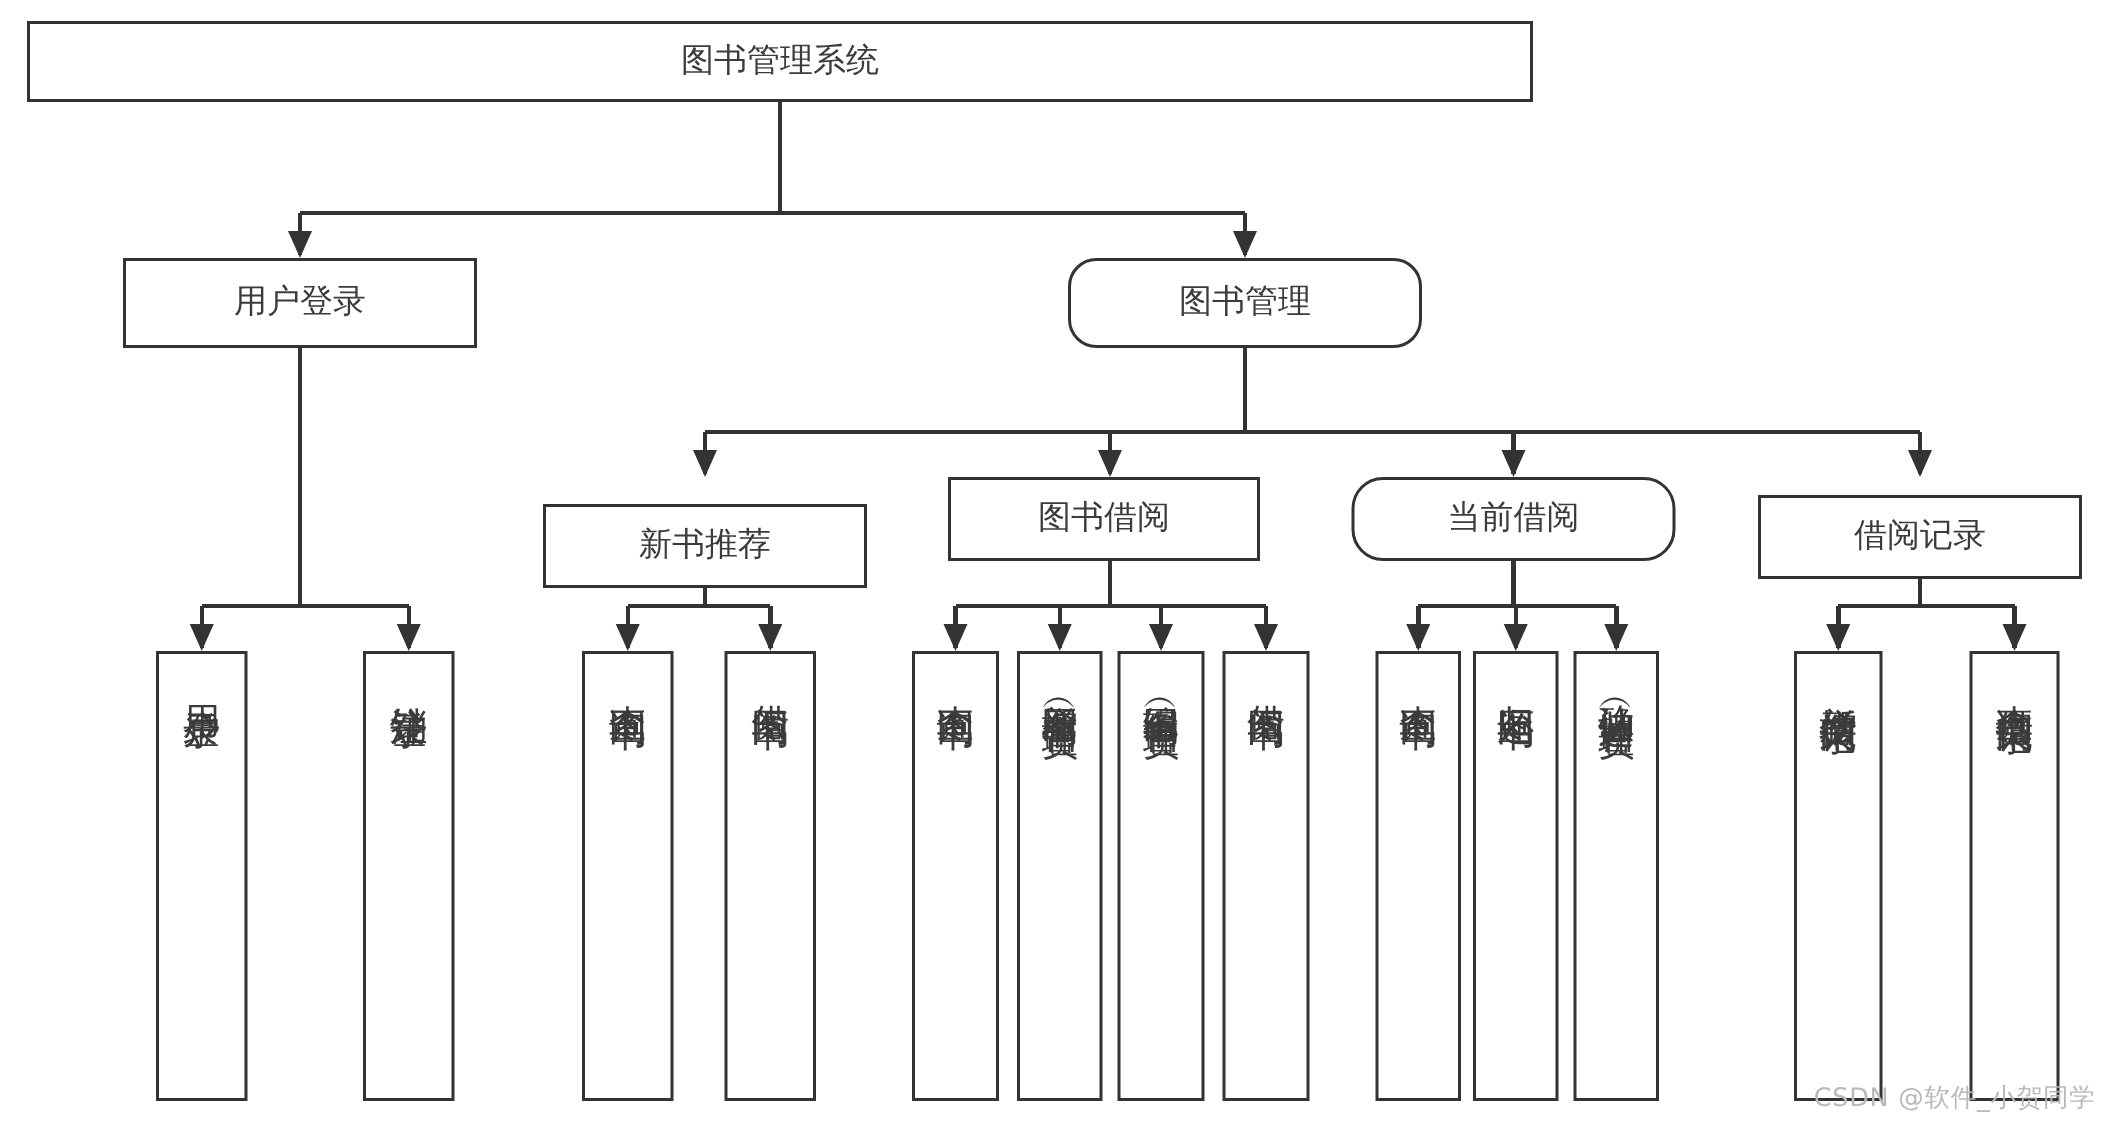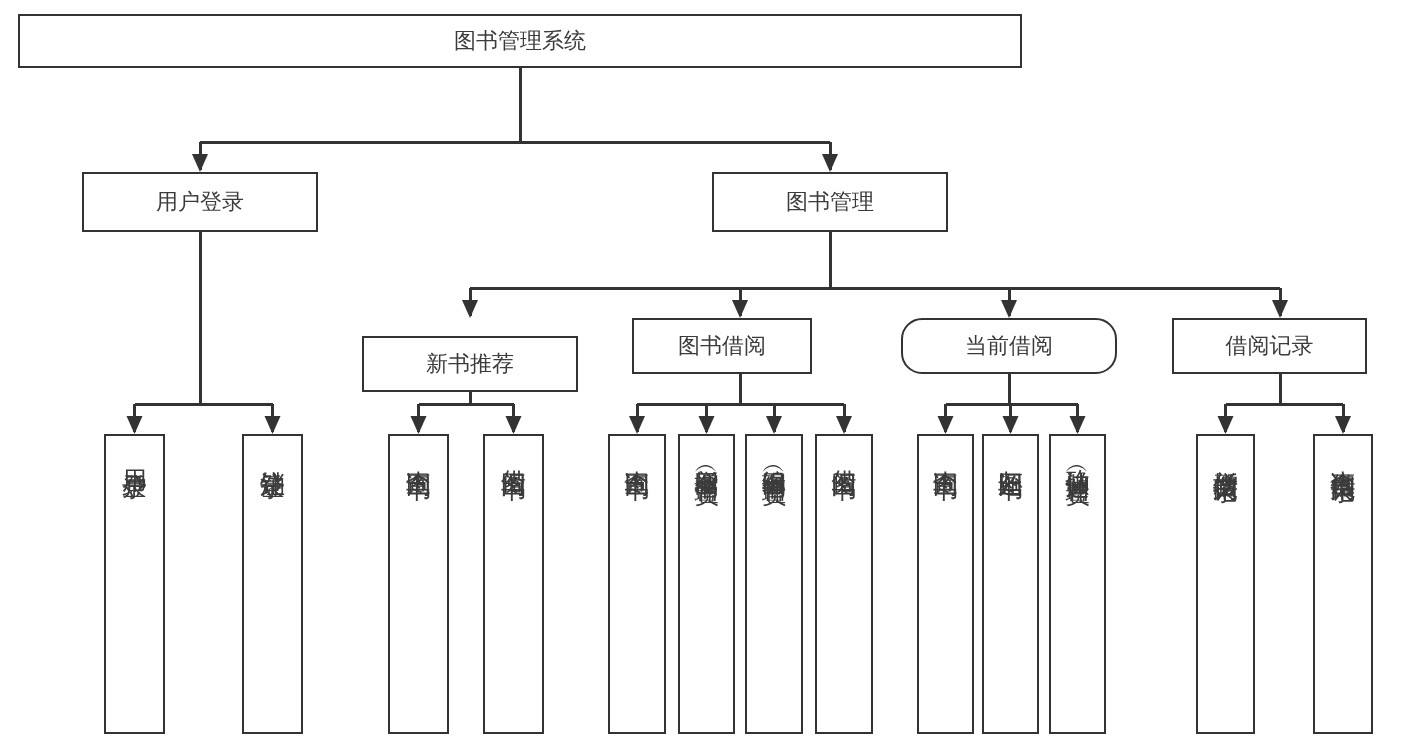--- a/index.html
+++ b/index.html
@@ -129,33 +129,33 @@
       <line x1="1343" y1="404" x2="1343" y2="432" stroke="#333333" stroke-width="3" shape-rendering="crispEdges"></line>
       <polygon points="1335,416 1351,416 1343,434" fill="#333333"></polygon>
     </svg>
   <div id="node-layer">
       <div class="node horiz" style="left: 18px; top: 14px; width: 1004px; height: 54px;">
         <span class="node-label">图书管理系统</span>
       </div>
       <div class="node horiz" style="left: 82px; top: 172px; width: 236px; height: 60px;">
         <span class="node-label">用户登录</span>
       </div>
-      <div class="node horiz" style="left: 712px; top: 172px; width: 236px; height: 60px;">
+      <div class="node horiz" style="left: 712px; top: 172px; width: 236px; height: 60px; border-radius: 19px;">
         <span class="node-label">图书管理</span>
       </div>
       <div class="node horiz" style="left: 362px; top: 336px; width: 216px; height: 56px;">
         <span class="node-label">新书推荐</span>
       </div>
-      <div class="node horiz" style="left: 632px; top: 318px; width: 180px; height: 56px;">
+      <div class="node horiz" style="left: 632px; top: 318px; width: 208px; height: 56px;">
         <span class="node-label">图书借阅</span>
       </div>
       <div class="node horiz" style="left: 901px; top: 318px; width: 216px; height: 56px; border-radius: 21px;">
         <span class="node-label">当前借阅</span>
       </div>
-      <div class="node horiz" style="left: 1172px; top: 318px; width: 195px; height: 56px;">
+      <div class="node horiz" style="left: 1172px; top: 330px; width: 216px; height: 56px;">
         <span class="node-label">借阅记录</span>
       </div>
       <div class="node vert" style="left: 104px; top: 434px; width: 61px; height: 300px;">
         <span class="node-label">用户登录</span>
       </div>
       <div class="node vert" style="left: 242px; top: 434px; width: 61px; height: 300px;">
         <span class="node-label">注销登录</span>
       </div>
       <div class="node vert" style="left: 388px; top: 434px; width: 61px; height: 300px;">
         <span class="node-label">查询图书</span>
@@ -184,13 +184,14 @@
       <div class="node vert tall" style="left: 1049px; top: 434px; width: 57px; height: 300px;">
         <span class="node-label">确认归还（管理员）</span>
       </div>
       <div class="node vert" style="left: 1196px; top: 434px; width: 59px; height: 300px;">
         <span class="node-label">新增借阅记录</span>
       </div>
       <div class="node vert" style="left: 1313px; top: 434px; width: 60px; height: 300px;">
         <span class="node-label">查询借阅记录</span>
       </div>
     </div>
+  <div class="watermark">CSDN @软件_小贺同学</div>
 </div>
 
 </body></html>

